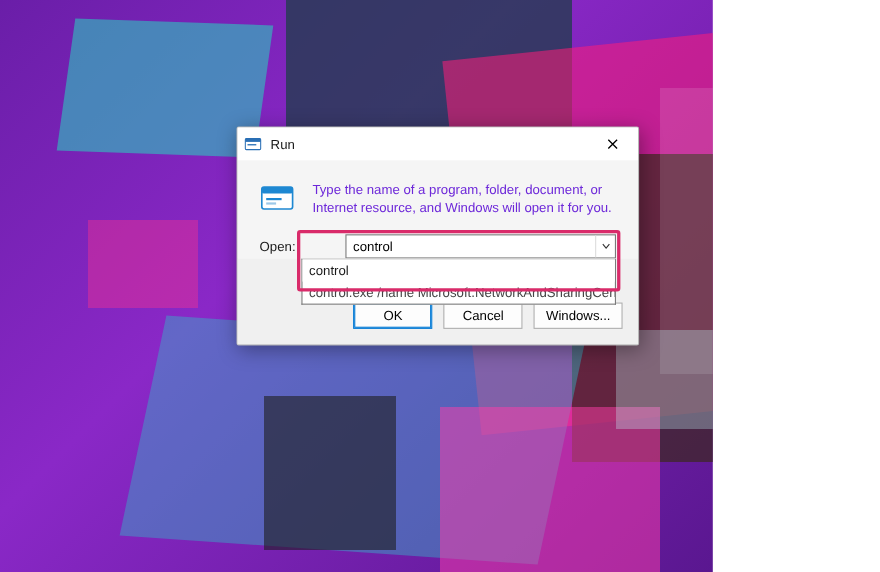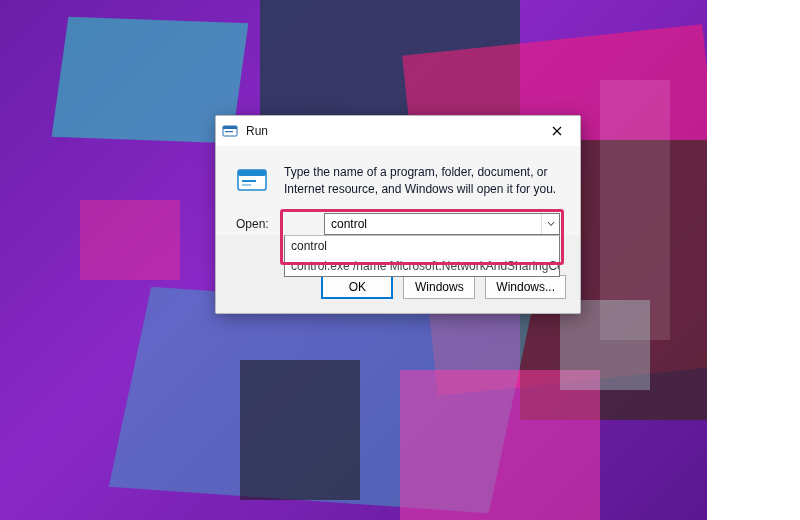--- a/index.html
+++ b/index.html
@@ -1,21 +1,21 @@
 <!DOCTYPE html>
 <html><head>
 <meta charset="utf-8">
 <style>
   * { box-sizing: border-box; margin: 0; padding: 0; }
   html, body { width: 800px; height: 520px; overflow: hidden; font-family: "Segoe UI", -apple-system, sans-serif; }
 
   
   .desktop {
     position: relative;
-    width: 707px; height: 520px;
+    width: 648px; height: 520px;
     background: linear-gradient(135deg, #6a1ea8 0%, #8a28c7 40%, #5a1790 100%);
     overflow: hidden;
   }
   .shape { position: absolute; mix-blend-mode: normal; }
   .s1 { left:60px; top:20px; width:180px; height:120px; background: rgba(44,200,190,.6); transform: skew(-8deg,2deg); }
   .s2 { left:260px; top:-30px; width:260px; height:160px; background: rgba(35,60,80,.8); }
   .s3 { left:420px; top:40px; width:300px; height:340px; background: rgba(255,30,120,.55); transform: skew(6deg,-6deg); }
   .s4 { left:520px; top:140px; width:240px; height:280px; background: rgba(60,40,30,.7); }
   .s5 { left:130px; top:300px; width:380px; height:200px; background: rgba(50,180,200,.45); transform: skew(-12deg,4deg); }
   .s6 { left:400px; top:370px; width:200px; height:150px; background: rgba(255,60,170,.5); }
@@ -57,24 +57,24 @@
 
   .body {
     padding: 18px 20px 4px 20px;
     display: flex; gap: 14px;
     background: #f5f5f5;
   }
   .run-icon {
     width: 34px; height: 28px; flex: 0 0 auto; margin-top: 2px;
     display: flex; align-items: center; justify-content: center;
   }
-  .desc { font-size: 12px; line-height: 1.45; color: #0f172a; }
+  .desc { font-size: 12px; line-height: 1.45; color: #6d28d9; }
 
   .open-row {
-    display: flex; align-items: flex-start; gap: 10px;
+    display: flex; align-items: flex-start; 
     padding: 10px 20px 0 20px;
     background: #f5f5f5;
     position: relative;
   }
   .open-label { font-size: 12px; padding-top: 4px; width: 38px; }
 
   .combo-wrap { flex: 1; position: relative; padding-left: 40px; }
   .highlight-frame {
     position: absolute;
     left: -4px; top: -4px; right: -4px;
@@ -206,18 +206,18 @@
         </div>
         <div class="dropdown">
           <div class="opt sel">control</div>
           <div class="opt trunc">control.exe /name Microsoft.NetworkAndSharingCen</div>
         </div>
       </div>
     </div>
 
     <div class="button-row">
       <button class="btn default">OK</button>
-      <button class="btn">Windows</button>
+      <button class="btn">Cancel</button>
       <button class="btn">Windows...</button>
     </div>
 
   </div>
 </div>
 
 </body></html>

